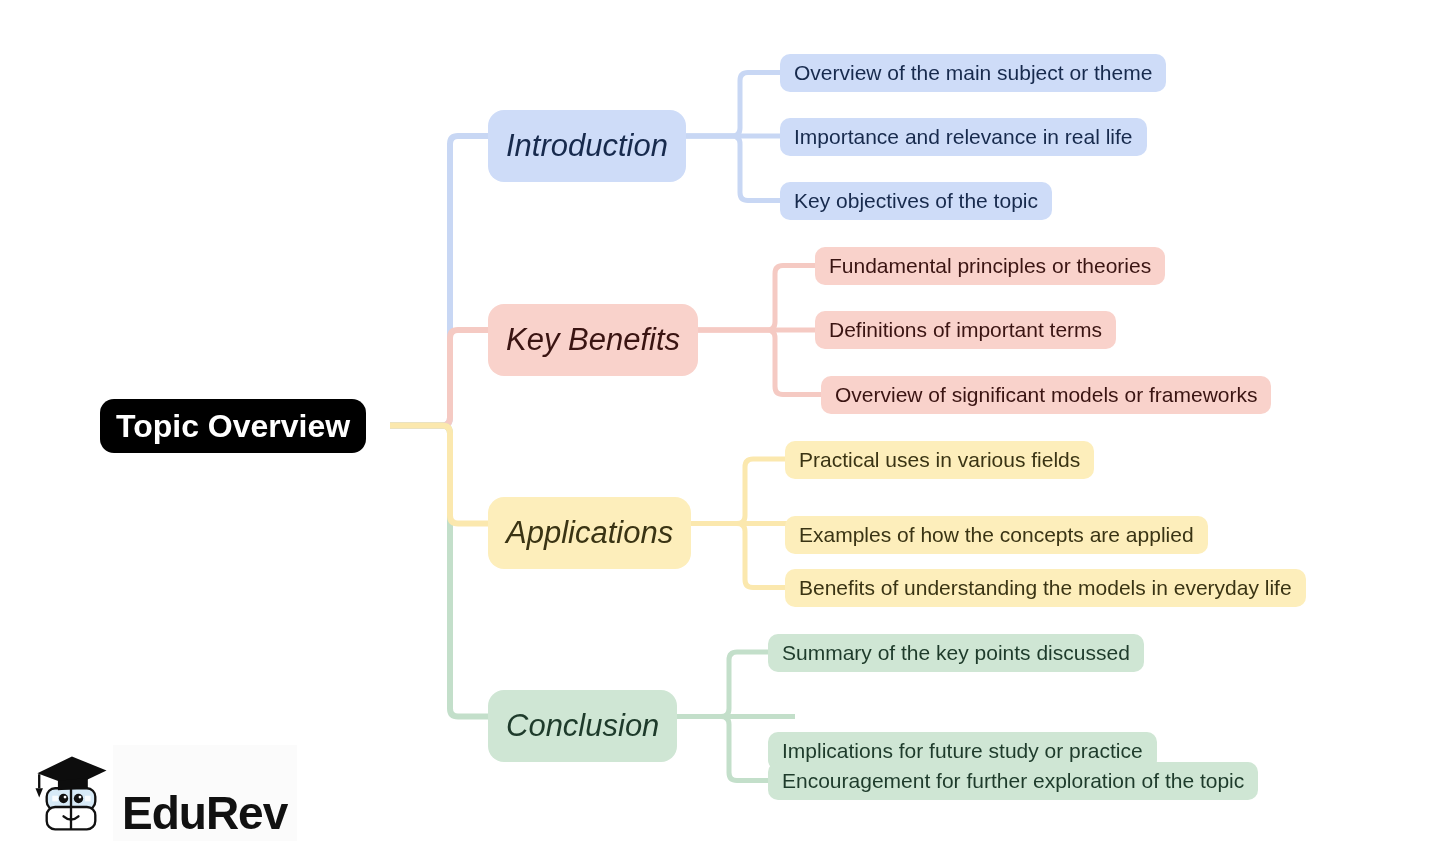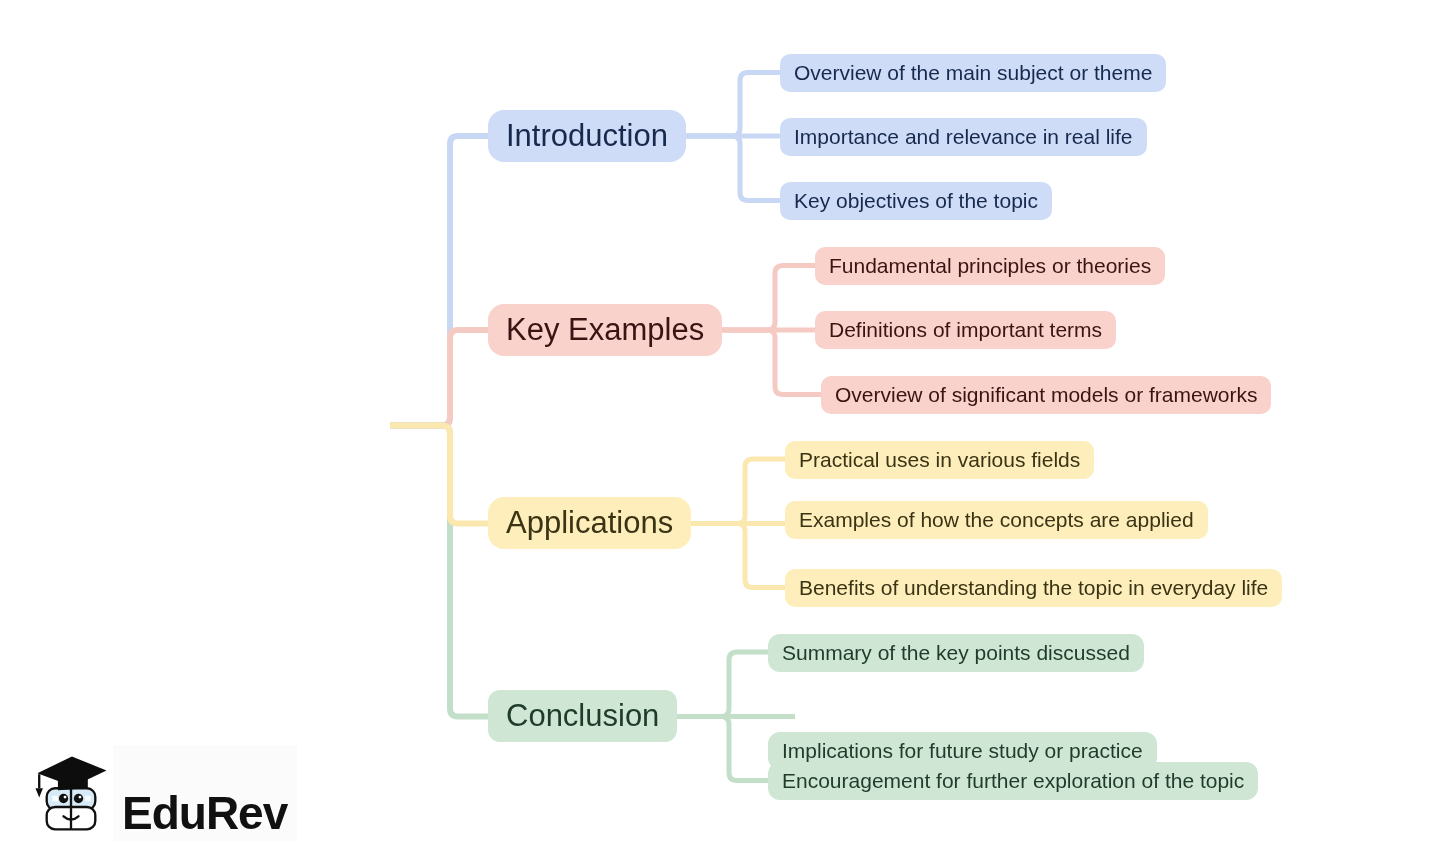--- a/index.html
+++ b/index.html
@@ -24,33 +24,34 @@
     color:#ffffff;
     font-size:32px;
     font-weight:bold;
     line-height:38px;
     padding:8px 16px;
     border-radius:14px;
   }
   .branch-node{
     font-size:31px;
     line-height:38px;
-    padding:7px 18px;
+    padding:17px 18px;
     border-radius:16px;
+    font-style:italic;
   }
   .leaf-node{
     font-size:21px;
     line-height:24px;
     padding:7px 14px;
     border-radius:10px;
   }
   .b0-box{background:var(--b0-fill);color:var(--b0-text);}
   .b1-box{background:var(--b1-fill);color:var(--b1-text);}
   .b2-box{background:var(--b2-fill);color:var(--b2-text);}
-  .b3-box{background:var(--b3-fill);color:var(--b3-text);border-radius:12px;}
+  .b3-box{background:var(--b3-fill);color:var(--b3-text);}
 
   .logo-wrap{
     position:absolute;left:28px;top:744px;
     display:flex;align-items:flex-end;
   }
   .logo-bg{
     position:absolute;left:113px;top:745px;
     width:184px;height:96px;
     background:#fbfbfb;
   }
@@ -84,37 +85,38 @@
 
     <path class="sub" style="stroke:var(--b2-line)" d="M600,523.5 H737 Q745,523.5 745,515.5 V467 Q745,459 753,459 H810"></path>
     <path class="sub" style="stroke:var(--b2-line)" d="M600,523.5 H810"></path>
     <path class="sub" style="stroke:var(--b2-line)" d="M600,523.5 H737 Q745,523.5 745,531.5 V579.5 Q745,587.5 753,587.5 H810"></path>
 
     <path class="sub" style="stroke:var(--b3-line)" d="M590,716.5 H721 Q729,716.5 729,708.5 V660 Q729,652 737,652 H795"></path>
     <path class="sub" style="stroke:var(--b3-line)" d="M590,716.5 H795"></path>
     <path class="sub" style="stroke:var(--b3-line)" d="M590,716.5 H721 Q729,716.5 729,724.5 V772.5 Q729,780.5 737,780.5 H795"></path>
   </svg>
 
+  <div class="node root-node" style="left:100px;top:399px;">Topic Overview</div>
 
   <div class="node branch-node b0-box" style="left:488px;top:110px;">Introduction</div>
-  <div class="node branch-node b1-box" style="left:488px;top:304px;">Key Examples</div>
+  <div class="node branch-node b1-box" style="left:488px;top:304px;">Key Benefits</div>
   <div class="node branch-node b3-box" style="left:488px;top:690px;">Conclusion</div>
   <div class="node branch-node b2-box" style="left:488px;top:497px;">Applications</div>
 
   <div class="node leaf-node b0-box" style="left:780px;top:54px;">Overview of the main subject or theme</div>
   <div class="node leaf-node b0-box" style="left:780px;top:118px;text-align:center;">Importance and relevance in real life</div>
   <div class="node leaf-node b0-box" style="left:780px;top:182px;">Key objectives of the topic</div>
 
   <div class="node leaf-node b1-box" style="left:815px;top:247px;">Fundamental principles or theories</div>
   <div class="node leaf-node b1-box" style="left:815px;top:311px;">Definitions of important terms</div>
   <div class="node leaf-node b1-box" style="left:821px;top:376px;">Overview of significant models or frameworks</div>
 
   <div class="node leaf-node b2-box" style="left:785px;top:441px;">Practical uses in various fields</div>
-  <div class="node leaf-node b2-box" style="left:785px;top:501px;text-align:center;">Examples of how the concepts are applied</div>
-  <div class="node leaf-node b2-box" style="left:785px;top:569px;">Benefits of understanding the topic in everyday life</div>
+  <div class="node leaf-node b2-box" style="left:785px;top:516px;text-align:center;">Examples of how the concepts are applied</div>
+  <div class="node leaf-node b2-box" style="left:785px;top:569px;">Benefits of understanding the models in everyday life</div>
 
   <div class="node leaf-node b3-box" style="left:768px;top:634px;">Summary of the key points discussed</div>
   <div class="node leaf-node b3-box" style="left:768px;top:732px;">Implications for future study or practice</div>
   <div class="node leaf-node b3-box" style="left:768px;top:762px;">Encouragement for further exploration of the topic</div>
 
   <div class="logo-bg"></div>
   <div class="logo-wrap">
     <svg width="86" height="96" viewBox="0 0 92 96">
 
       <rect x="20" y="44" width="52" height="23" rx="9" fill="#d7eaf7" stroke="#111" stroke-width="2.5"></rect>

